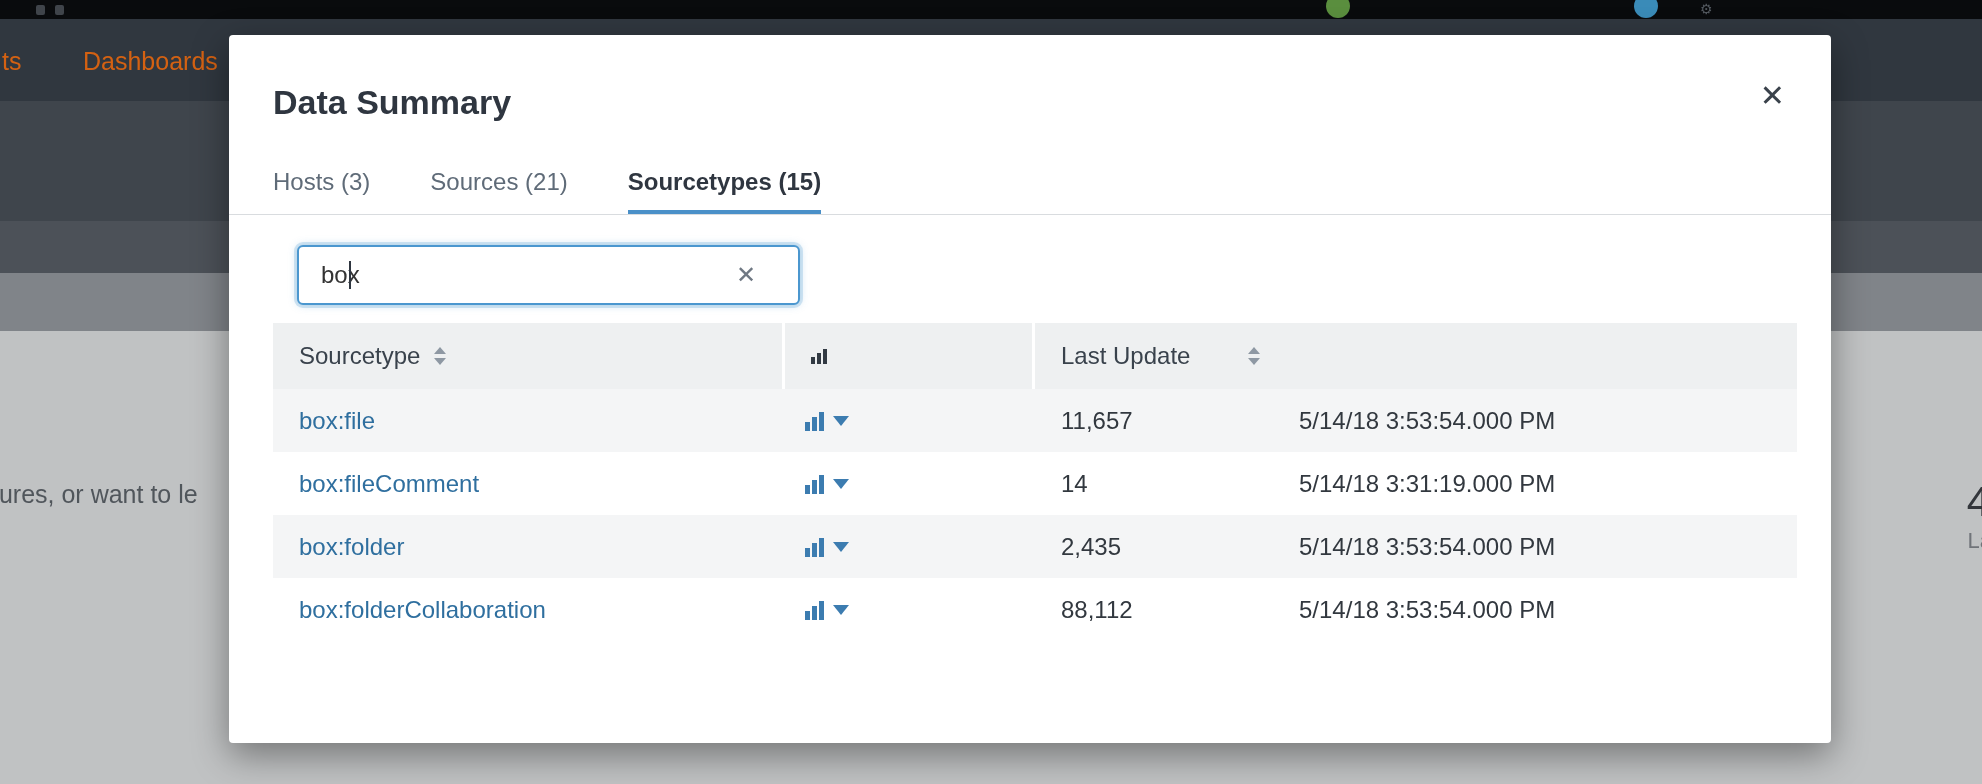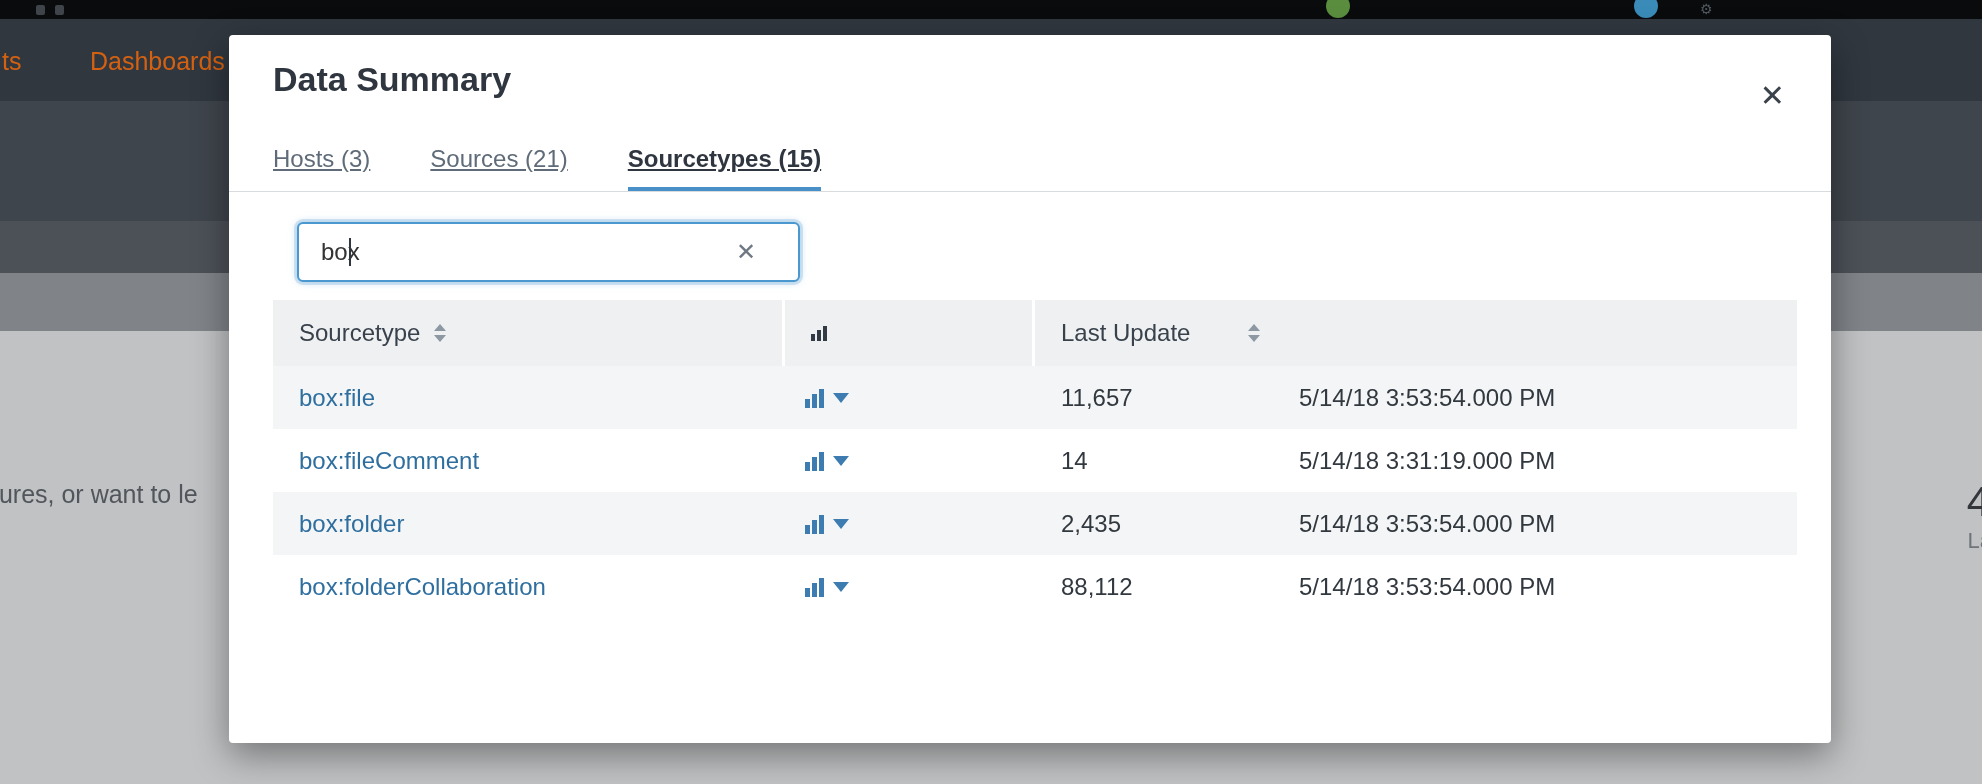--- a/index.html
+++ b/index.html
@@ -22,21 +22,21 @@
   .gear { position: absolute; left: 1700px; top: 1px; font-size: 14px; color: #777f88; opacity: .8; }
   .avatar { position: absolute; top: -6px; width: 24px; height: 24px; border-radius: 50%; }
   .avatar.green { left: 1326px; background: #6aa749; }
   .avatar.blue  { left: 1634px; background: #45a4d9; }
   .appbar {
     position: absolute; left: 0; top: 19px; width: 100%; height: 82px;
     background: #39414a; z-index: 1;
   }
   .appbar .nav-text { position: absolute; top: 28px; font-size: 25px; color: #f97316; }
   .appbar .nav-partial { left: 2px; }
-  .appbar .nav-dash { left: 90px; }
+  .appbar .nav-dash { left: 83px; }
   .band { position: absolute; left: 0; width: 100%; z-index: 0; }
   .bandA { top: 101px; height: 120px; background: #4b525a; }
   .bandB { top: 221px; height: 52px;  background: #5a6068; }
   .bandC { top: 273px; height: 58px;  background: #979ca1; }
   .bandD { top: 331px; height: 453px; background: #e2e4e6; }
   .bg-left-text {
     position: absolute; left: -8px; top: 480px; z-index: 1;
     font-size: 25px; color: #5f656c;
   }
   .bg-right-value {
@@ -49,32 +49,32 @@
   }
   .overlay {
     position: absolute; inset: 0; background: rgba(0,0,0,0.15); z-index: 5;
   }
   
   .modal {
     position: absolute; left: 229px; top: 35px; width: 1602px; height: 708px;
     background: #ffffff; z-index: 10; border-radius: 4px;
     box-shadow: 0 12px 36px rgba(0,0,0,0.4);
   }
-  .modal-header { padding: 25px 44px 0 44px; position: relative; }
+  .modal-header { padding: 48px 44px 0 44px; position: relative; }
   .modal-title { font-size: 34px; font-weight: 700; color: #2f3640; }
   .modal-close {
     position: absolute; top: 46px; right: 46px;
     font-size: 30px; color: #3a424b; cursor: pointer; line-height: 1;
   }
   .tabs {
     display: flex; gap: 60px; margin-top: 46px; padding: 0 44px;
     border-bottom: 1px solid #d9dcdf;
   }
   .tab {
-    font-size: 24px; color: #5f6b78; padding-bottom: 18px; cursor: pointer; text-decoration: underline;
+    font-size: 24px; color: #5f6b78; padding-bottom: 18px; cursor: pointer;
   }
   .tab.active {
     color: #2f3640; font-weight: 700;
     box-shadow: inset 0 -4px 0 #4a90c8;
   }
   .modal-body { padding: 30px 44px 0 44px; }
   
   .search-wrap { position: relative; width: 503px; }
   .search-input {
     width: 503px; height: 60px; font-size: 24px; color: #333;

